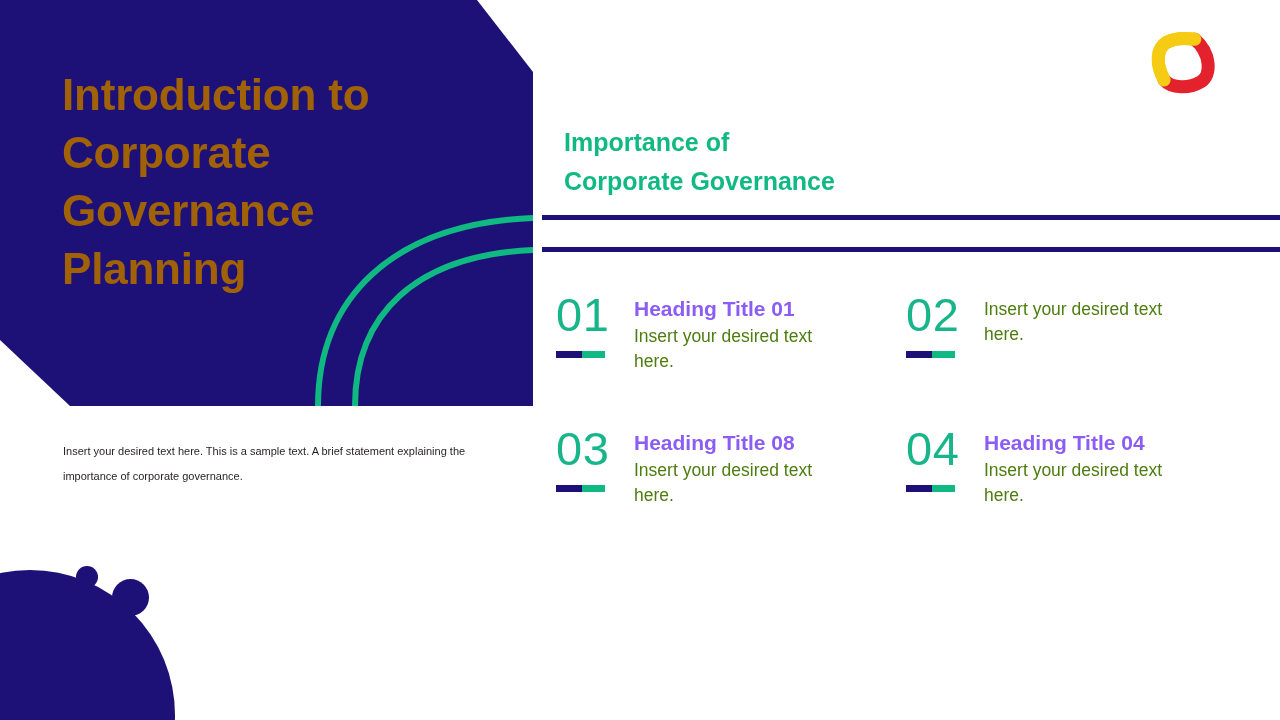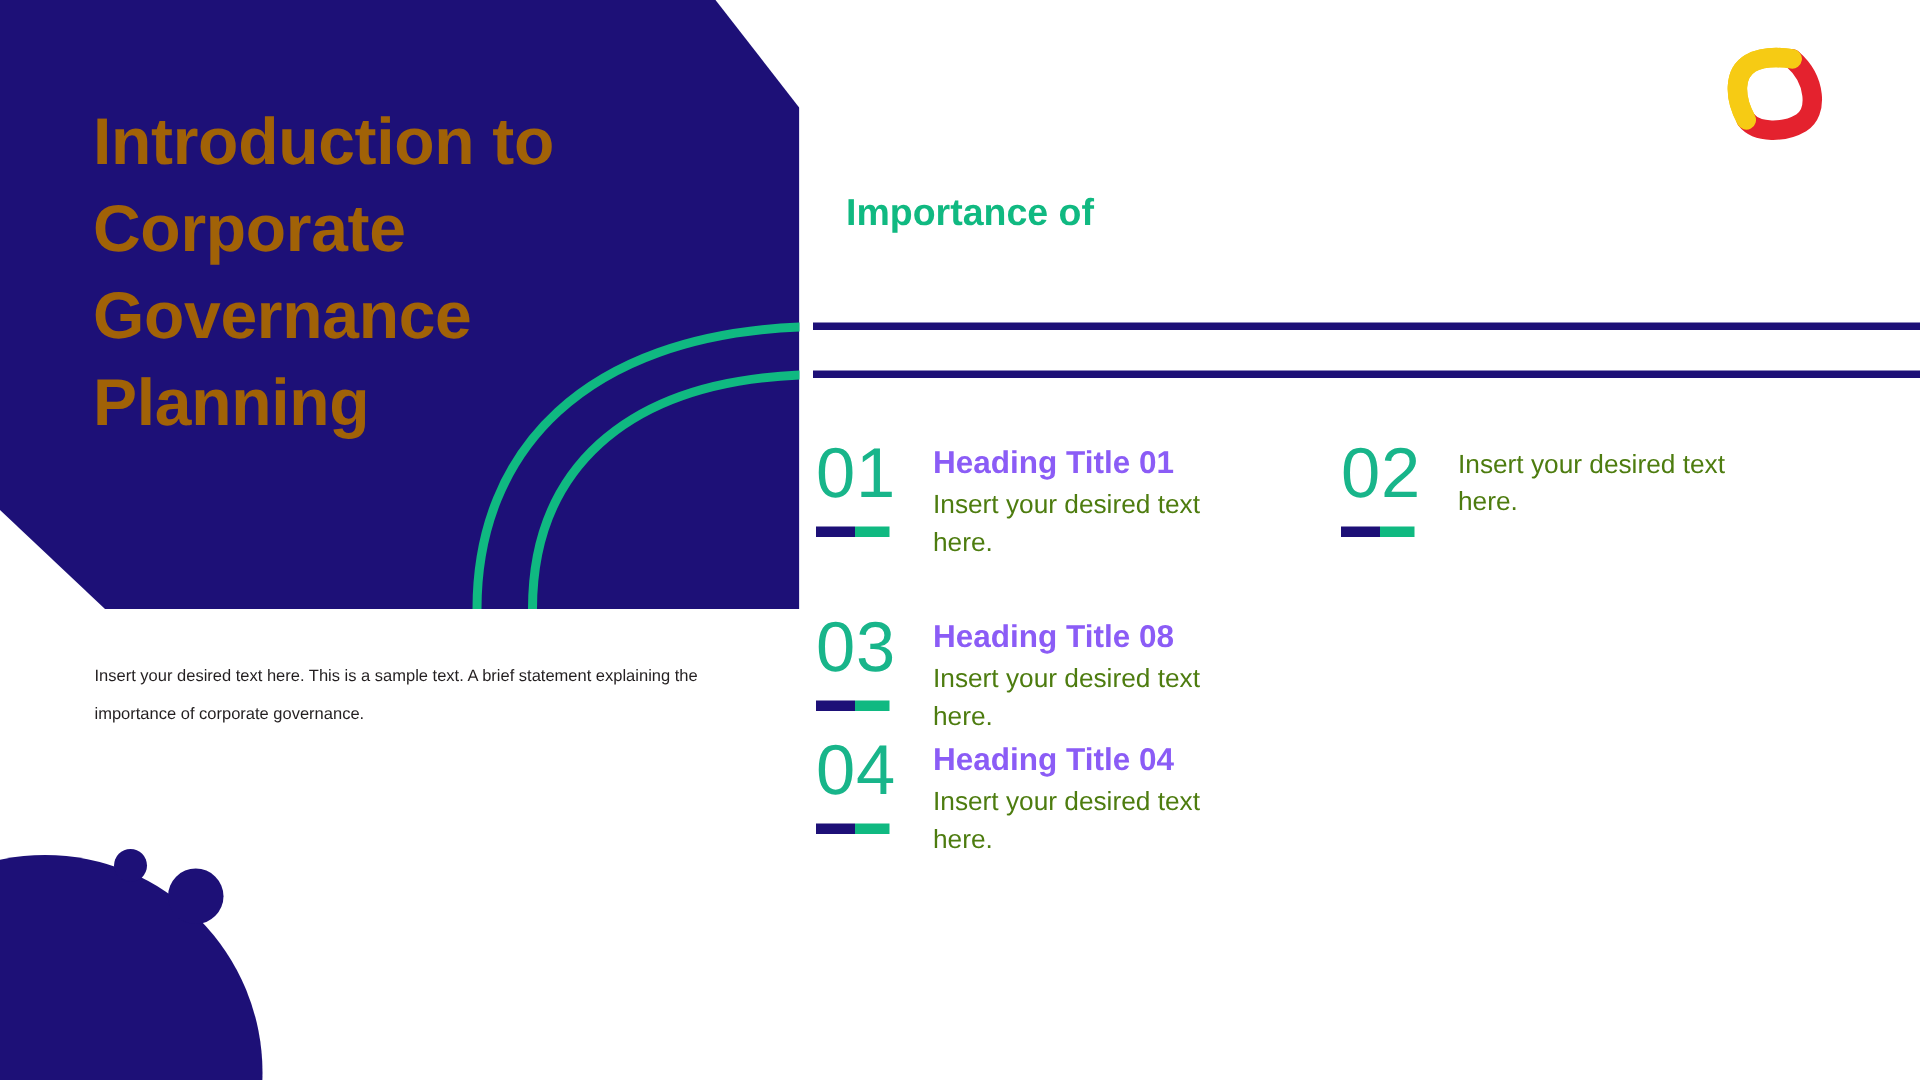--- a/index.html
+++ b/index.html
@@ -125,30 +125,29 @@
     width: 738px;
     height: 5px;
     background: #1d1077;
   }
   .rule-top { top: 215px; }
   .rule-bottom { top: 247px; }
 
   
   .items-grid {
     position: absolute;
-    left: 544px;
+    left: 556px;
     top: 292px;
     width: 700px;
   }
   .item-row {
     display: flex;
   }
   .item-row + .item-row {
-    margin-top: 34px;
-    flex-direction: column;
+    margin-top: 52px;
   }
   .item {
     display: flex;
     width: 350px;
     box-sizing: border-box;
   }
   .item-left {
     width: 78px;
     flex: 0 0 78px;
   }
@@ -220,20 +219,21 @@
       <g transform="rotate(-8 36 36)">
         <path d="M14 50 C 8 34, 10 18, 22 13 C 30 10, 40 11, 50 14" stroke="#f6cb14" stroke-width="13" fill="none" stroke-linecap="round"></path>
         <path d="M14 50 C 20 60, 38 62, 50 57 C 62 52, 64 30, 50 14" stroke="#e4222e" stroke-width="13" fill="none" stroke-linecap="round"></path>
         <path d="M14 50 C 8 34, 10 18, 22 13 C 30 10, 40 11, 50 14" stroke="#f6cb14" stroke-width="13" fill="none" stroke-linecap="round"></path>
       </g>
     </svg>
   </div>
 
   <div class="section-heading">
     <div>Importance of</div>
+    <div>Corporate Governance</div>
   </div>
 
   <div class="rule rule-top"></div>
   <div class="rule rule-bottom"></div>
 
   <div class="items-grid">
 
     <div class="item-row">
 
       <div class="item">

